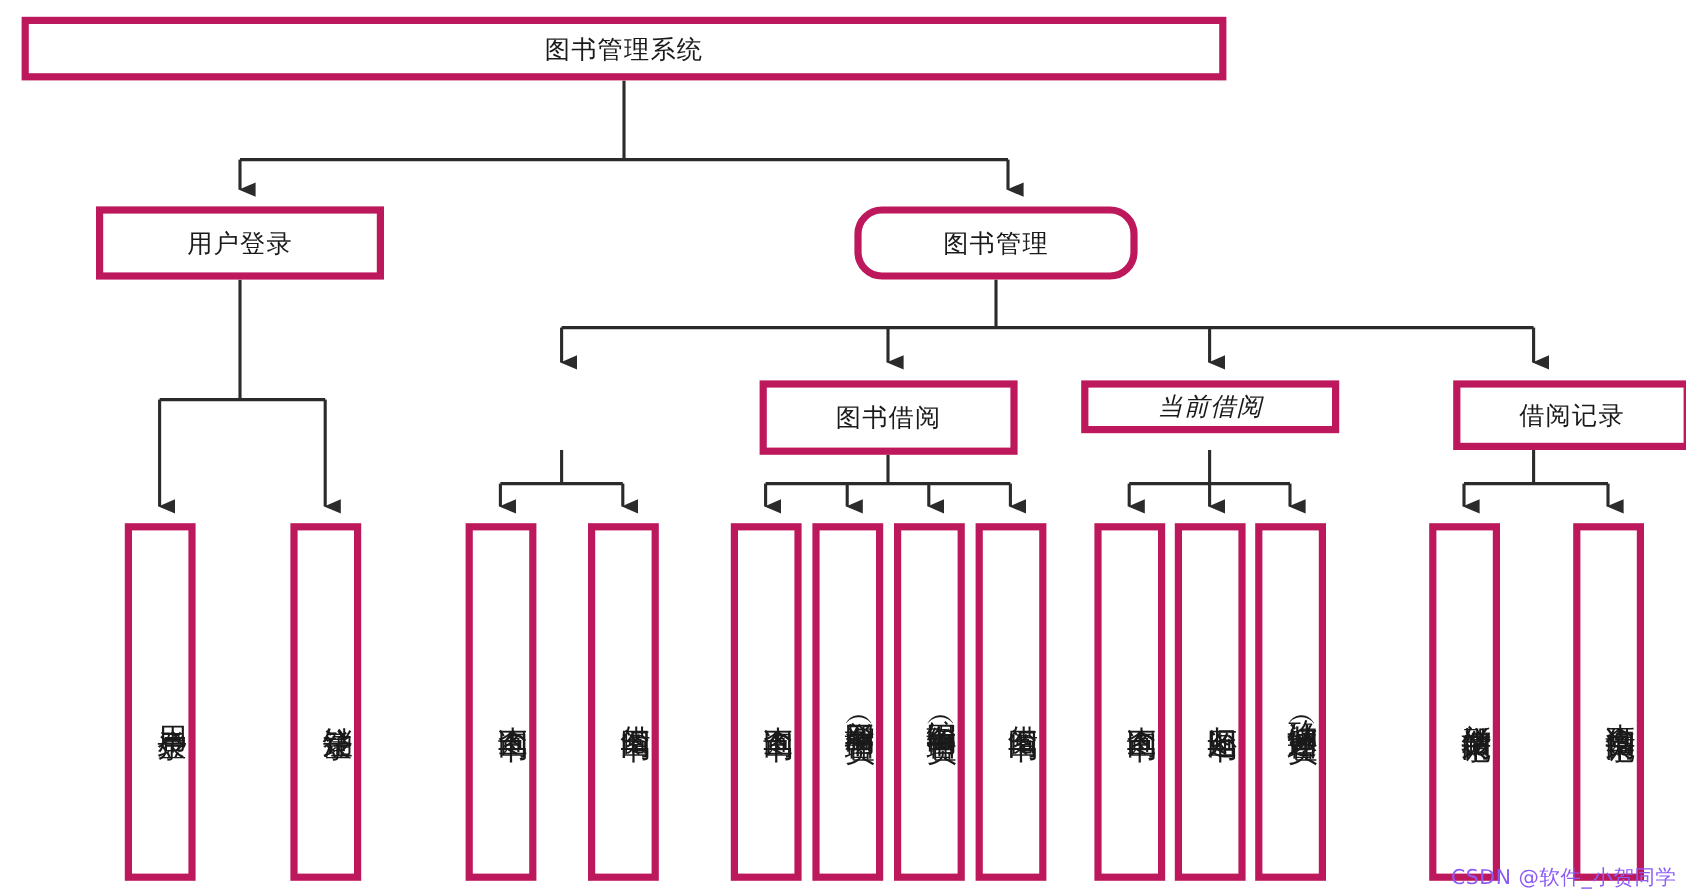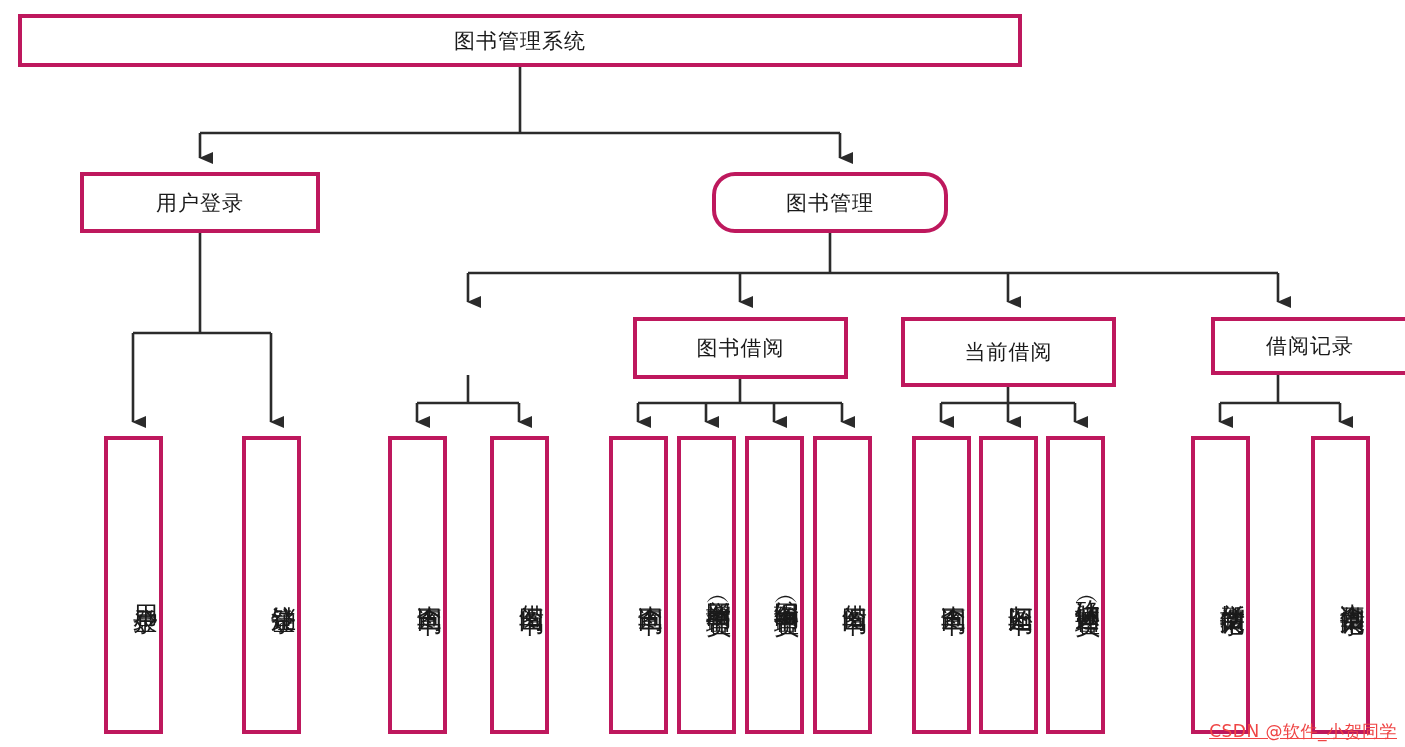--- a/index.html
+++ b/index.html
@@ -23,21 +23,21 @@
     left: 0;
     top: 0;
     width: 1405px;
     height: 747px;
     pointer-events: none;
   }
   .node {
     position: absolute;
     box-sizing: border-box;
     background: #ffffff;
-    border: 4px solid #be185d;
+    border: 6px solid #be185d;
     display: flex;
     align-items: center;
     justify-content: center;
     color: #1a1a1a;
     text-align: center;
   }
   .node.horiz {
     font-size: 21px;
     letter-spacing: 1px;
   }
@@ -54,24 +54,23 @@
   .node.vert .vlabel {
     writing-mode: vertical-rl;
     text-orientation: upright;
     white-space: nowrap;
   }
   #watermark {
     position: absolute;
     right: 8px;
     bottom: 4px;
     font-size: 17px;
-    color: #ef4444;
+    color: #8b5cf6;
     letter-spacing: 0.5px;
     white-space: nowrap;
-    text-decoration: underline;
   }
 </style>
 </head>
 <body>
 
 <div id="canvas">
 
   <svg id="wires" viewBox="0 0 1405 747" xmlns="http://www.w3.org/2000/svg">
     <defs>
       <marker id="arrow" viewBox="0 0 12 14" refX="6" refY="13" markerWidth="12" markerHeight="14" orient="auto-start-reverse" markerUnits="userSpaceOnUse">
@@ -129,21 +128,21 @@
   <div class="node horiz" style="left:80px; top:172px; width:240px; height:61px;">
     <span>用户登录</span>
   </div>
   <div class="node horiz" style="left:712px; top:172px; width:236px; height:61px;border-radius:23px;">
     <span>图书管理</span>
   </div>
 
   <div class="node horiz" style="left:633px; top:317px; width:215px; height:62px;">
     <span>图书借阅</span>
   </div>
-  <div class="node horiz" style="left:901px; top:317px; width:215px; height:70px;">
+  <div class="node horiz" style="left:901px; top:317px; width:215px; height:44px;font-style:italic;">
     <span>当前借阅</span>
   </div>
   <div class="node horiz" style="left:1171px; top:317px; width:198px; height:58px;margin-left:40px;">
     <span>借阅记录</span>
   </div>
 
   <div class="node vert" style="left:104px; top:436px; width:59px; height:298px;">
     <span class="vlabel">用户登录</span>
   </div>
   <div class="node vert" style="left:242px; top:436px; width:59px; height:298px;">

